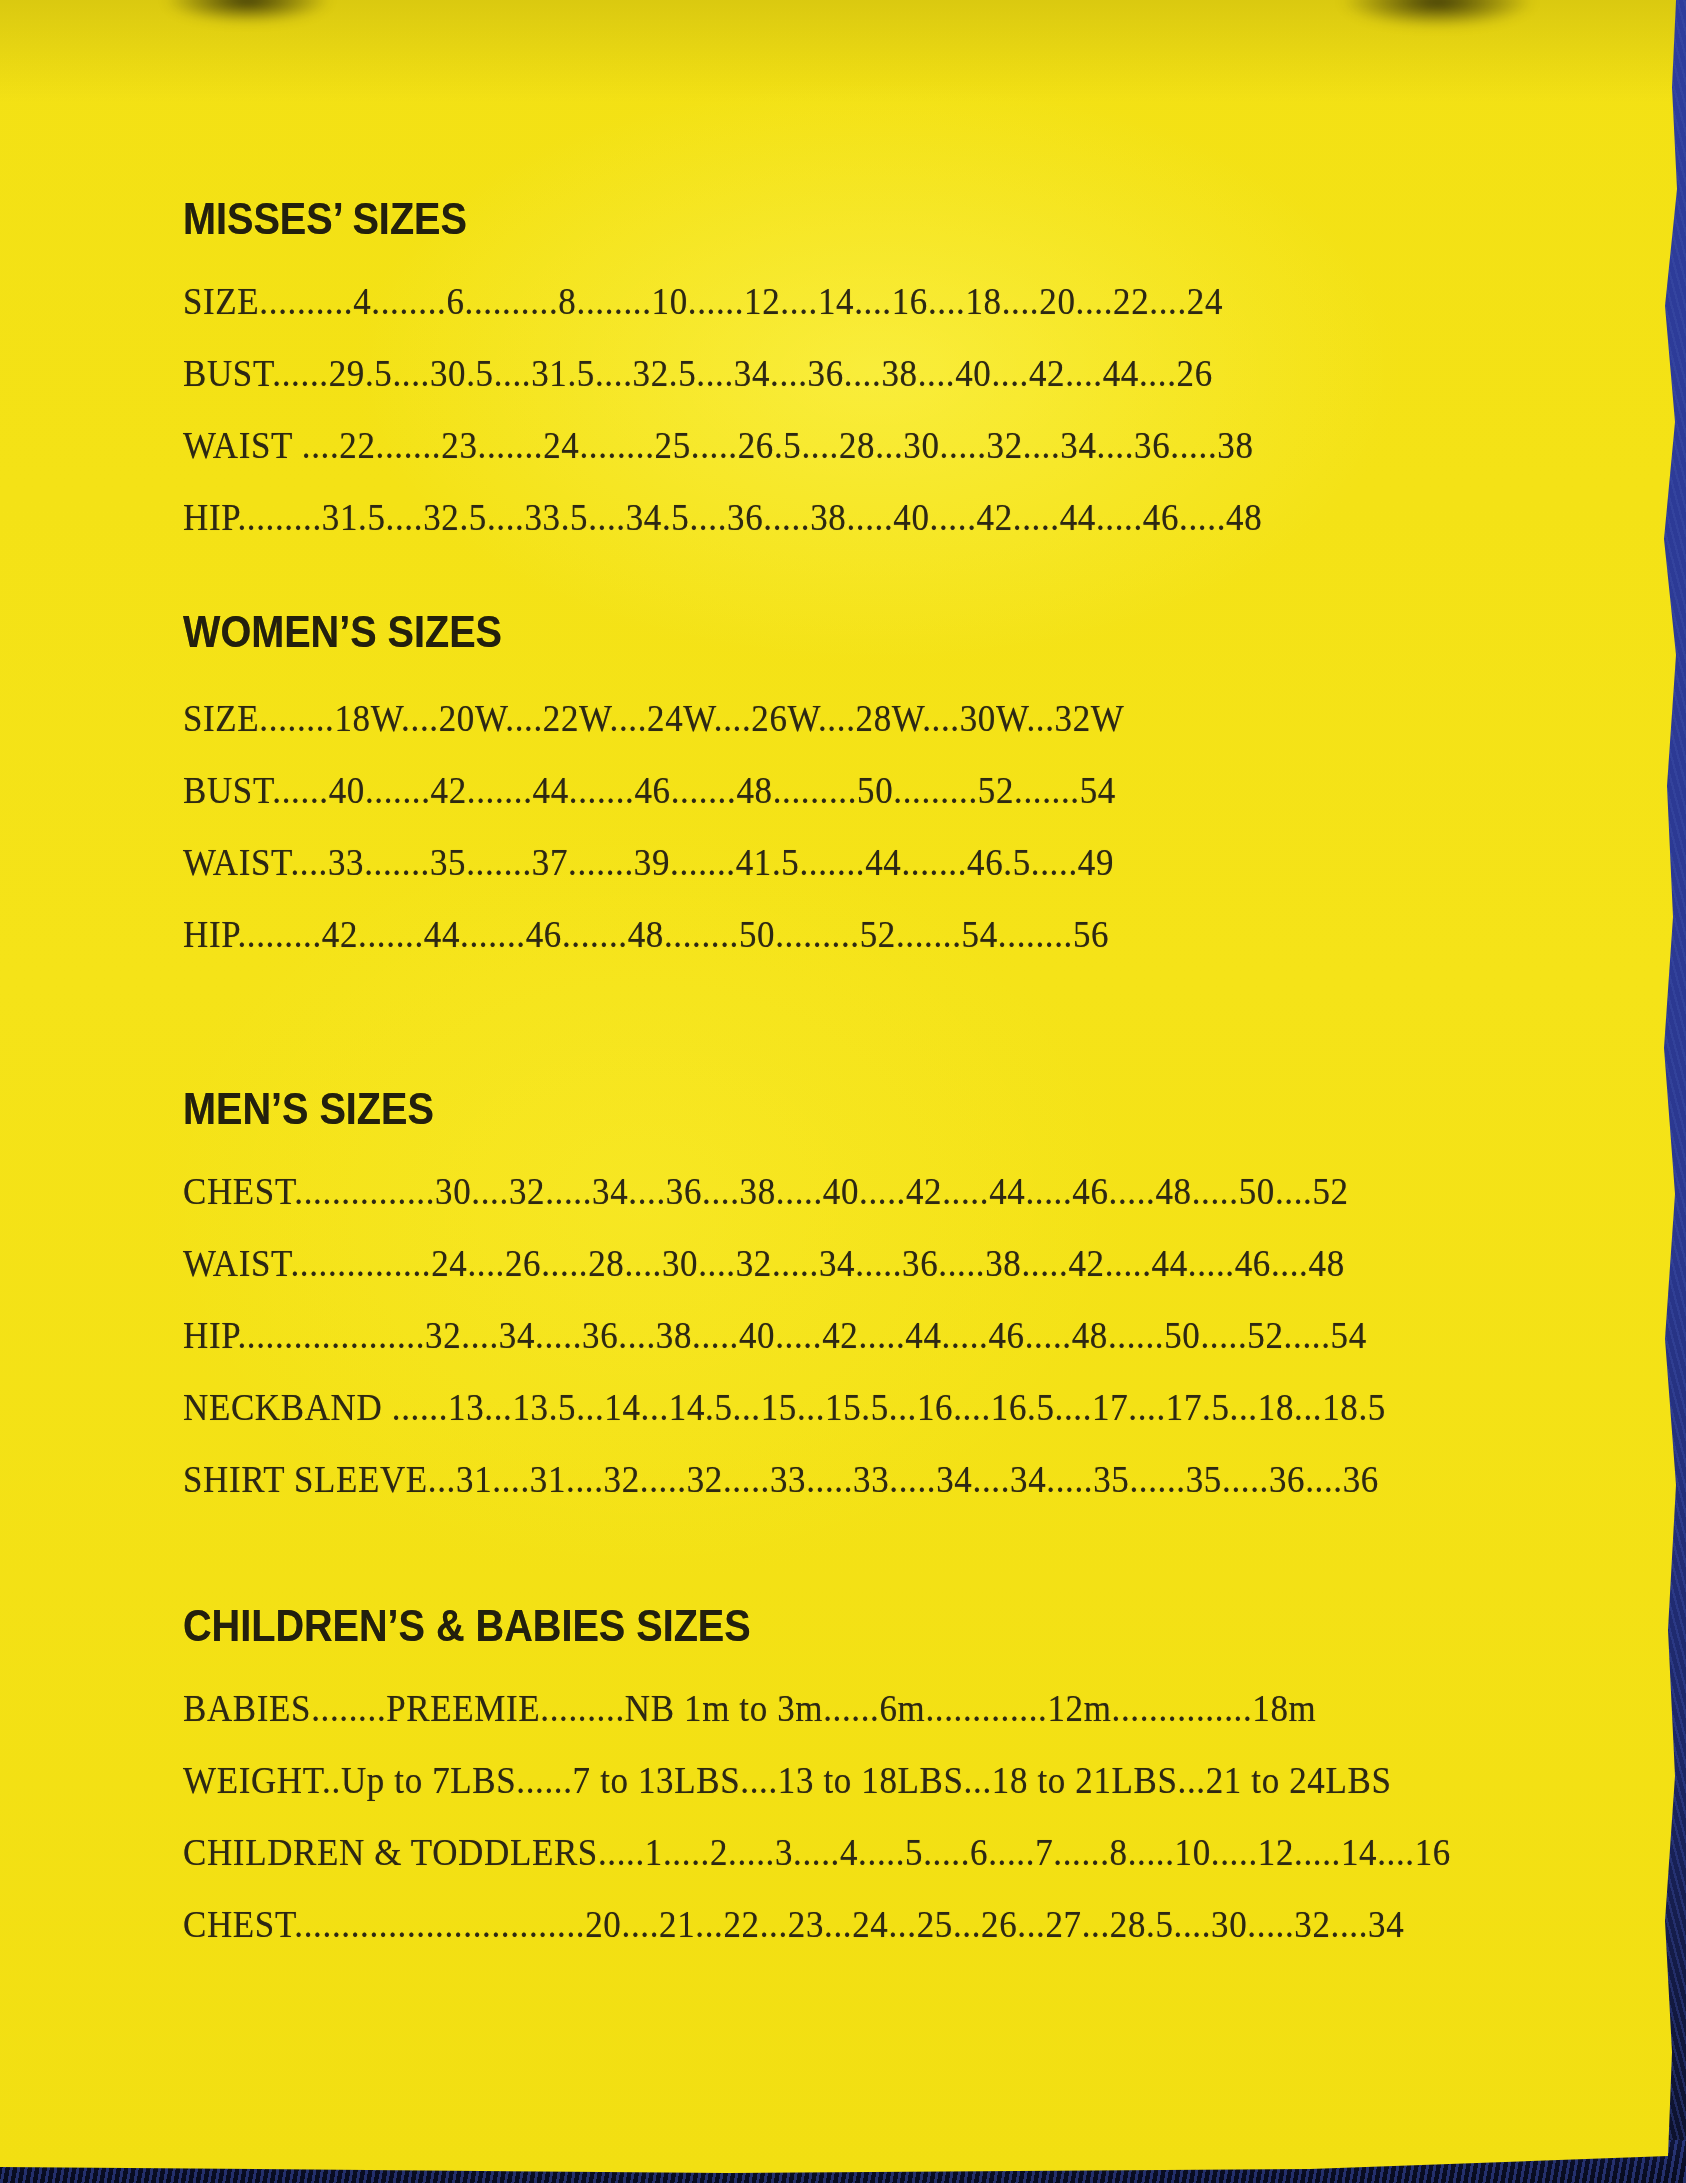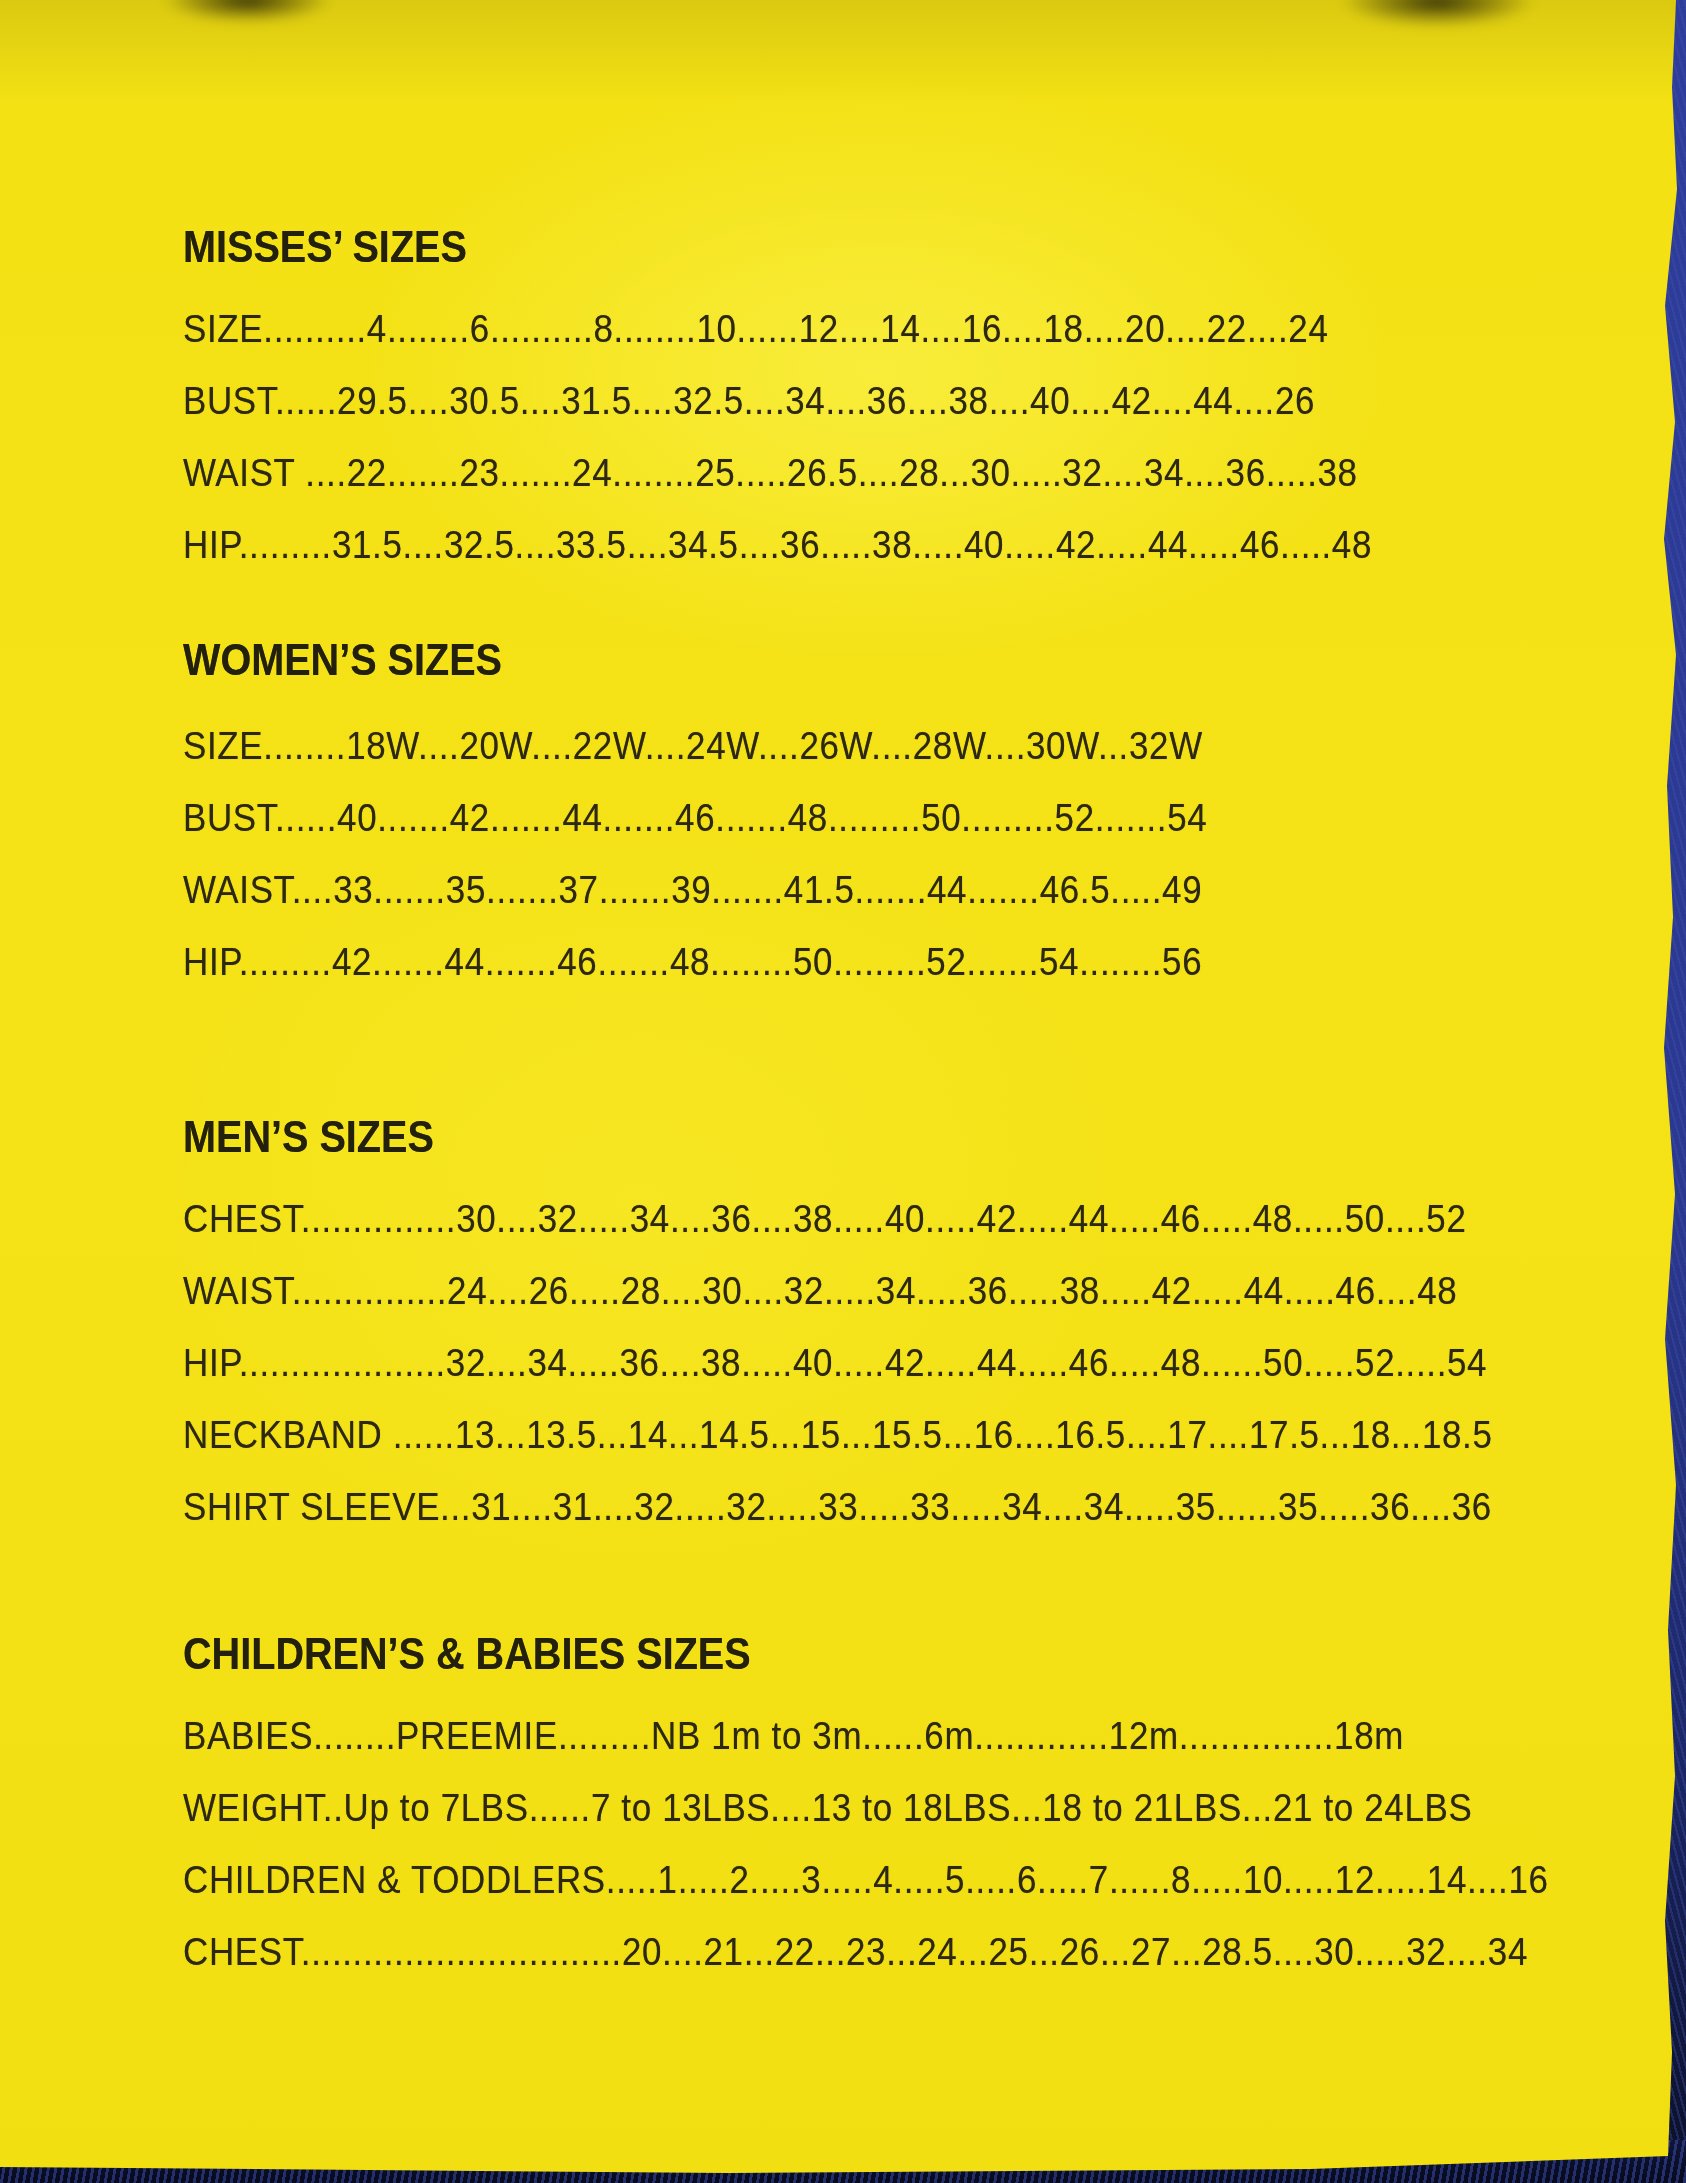--- a/index.html
+++ b/index.html
@@ -66,35 +66,35 @@
   }
   .smudge-2 {
     left: 1303px; top: -33px; width: 269px; height: 70px;
     background: radial-gradient(closest-side, rgba(30,28,4,0.85), rgba(30,28,4,0) 72%);
   }
   
   .size-section {
     position: absolute;
     left: 183px;
     white-space: nowrap;
-    margin-top: 28px;
   }
   .section-title {
     margin: 0;
     font-size: 44px;
     line-height: 45px;
     font-weight: 700;
     color: #23200d;
     letter-spacing: 0px;
     transform: scaleX(0.90);
     transform-origin: 0 50%;
     text-shadow: 0 0 0.7px rgba(35,32,13,0.55);
   }
   .rows {
     margin-top: 41px;
+    font-family: Liberation Serif, serif;
   }
   .rows.rows-women {
     margin-top: 45px;
   }
   .row {
     height: 39px;
     line-height: 39px;
     margin-bottom: 33px;
     font-size: 38px;
     font-weight: 400;

